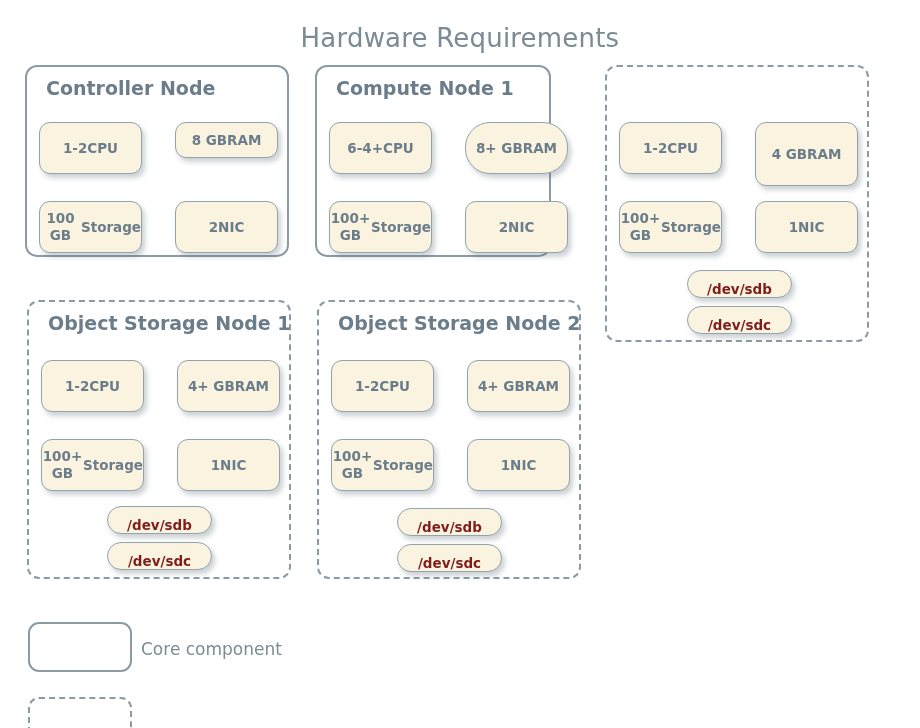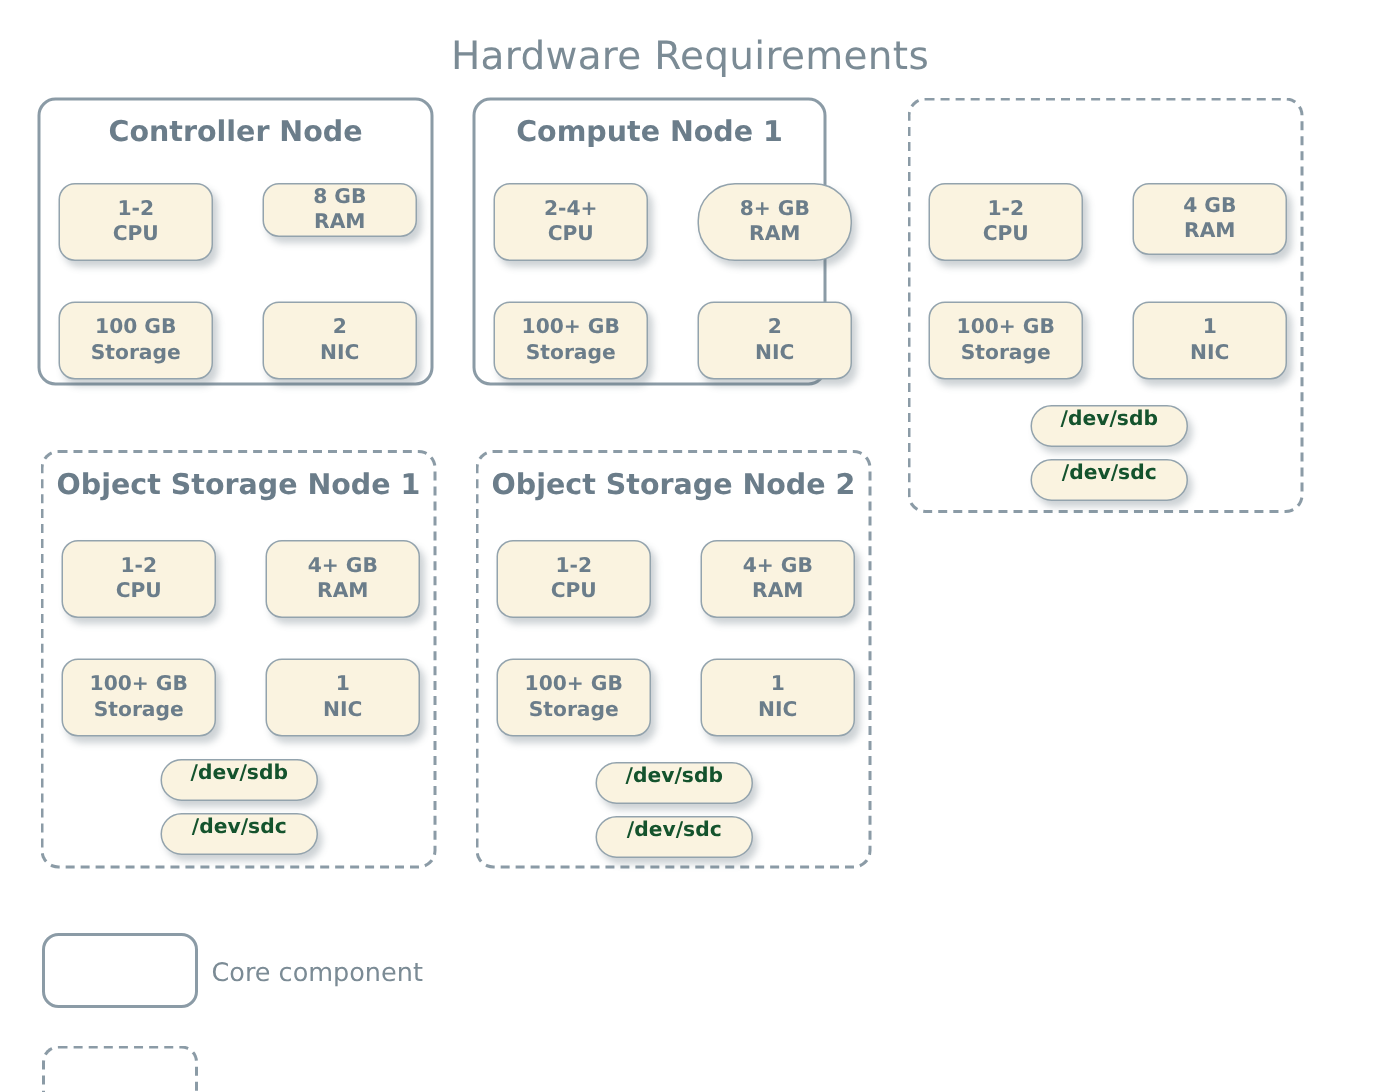--- a/index.html
+++ b/index.html
@@ -26,53 +26,54 @@
     position:absolute;
     box-sizing:border-box;
     border-radius:12px;
     background:#ffffff;
   }
   .node.core{border:2px solid #8b9ba6;}
   .node.optional{border:2px dashed #8b9ba6;}
 
   .node-title{
     position:absolute;left:0;top:10px;width:100%;
-    text-align:center;
+    text-align:left;
     font-size:19px;font-weight:700;
     color:#6b7d8a;
     white-space:nowrap;
+    padding-left:19px;
   }
 
   
   .comp{
     position:absolute;
     box-sizing:border-box;
     background:#faf3e0;
     border:1.6px solid #93a3ad;
     border-radius:11px;
     box-shadow:3px 4px 5px rgba(90,105,115,.30);
-    display:flex;flex-direction:column;
+    display:flex;
     align-items:center;justify-content:center;
     color:#6b7d8a;
     font-size:13.5px;font-weight:700;
     line-height:17px;
     text-align:center;
   }
   .comp .l2{font-weight:700;}
 
   
   .pill{
     position:absolute;
     box-sizing:border-box;
     background:#faf3e0;
     border:1.6px solid #93a3ad;
     border-radius:16px;
     box-shadow:3px 4px 5px rgba(90,105,115,.30);
-    display:flex;align-items:flex-start;justify-content:center;
-    color:#14532d;
+    display:flex;align-items:flex-end;justify-content:center;
+    color:#7f1d1d;
     font-size:13.5px;font-weight:700;
     white-space:nowrap;
   }
 
   
   .wires{position:absolute;left:0;top:0;width:920px;height:728px;pointer-events:none;}
 
   
   .legend-box{
     position:absolute;box-sizing:border-box;
@@ -122,21 +123,21 @@
     </div>
     <div class="comp" style="left:148px;top:134px;width:103px;height:52px;">
       <span>2</span>
       <span class="l2">NIC</span>
     </div>
   </div>
 
   <div class="node core" style="left:315px;top:33px;width:236px;height:192px;">
     <div class="node-title">Compute Node 1</div>
     <div class="comp" style="left:12px;top:55px;width:103px;height:52px;">
-      <span>2-4+</span>
+      <span>6-4+</span>
       <span class="l2">CPU</span>
     </div>
     <div class="comp" style="left:148px;top:55px;width:103px;height:52px;border-radius:25px;">
       <span>8+ GB</span>
       <span class="l2">RAM</span>
     </div>
     <div class="comp" style="left:12px;top:134px;width:103px;height:52px;">
       <span>100+ GB</span>
       <span class="l2">Storage</span>
     </div>
@@ -144,21 +145,21 @@
       <span>2</span>
       <span class="l2">NIC</span>
     </div>
   </div>
 
   <div class="node optional" style="left:605px;top:33px;width:264px;height:277px;">
     <div class="comp" style="left:12px;top:55px;width:103px;height:52px;">
       <span>1-2</span>
       <span class="l2">CPU</span>
     </div>
-    <div class="comp" style="left:148px;top:55px;width:103px;height:48px;">
+    <div class="comp" style="left:148px;top:55px;width:103px;height:64px;">
       <span>4 GB</span>
       <span class="l2">RAM</span>
     </div>
     <div class="comp" style="left:12px;top:134px;width:103px;height:52px;">
       <span>100+ GB</span>
       <span class="l2">Storage</span>
     </div>
     <div class="comp" style="left:148px;top:134px;width:103px;height:52px;">
       <span>1</span>
       <span class="l2">NIC</span>

